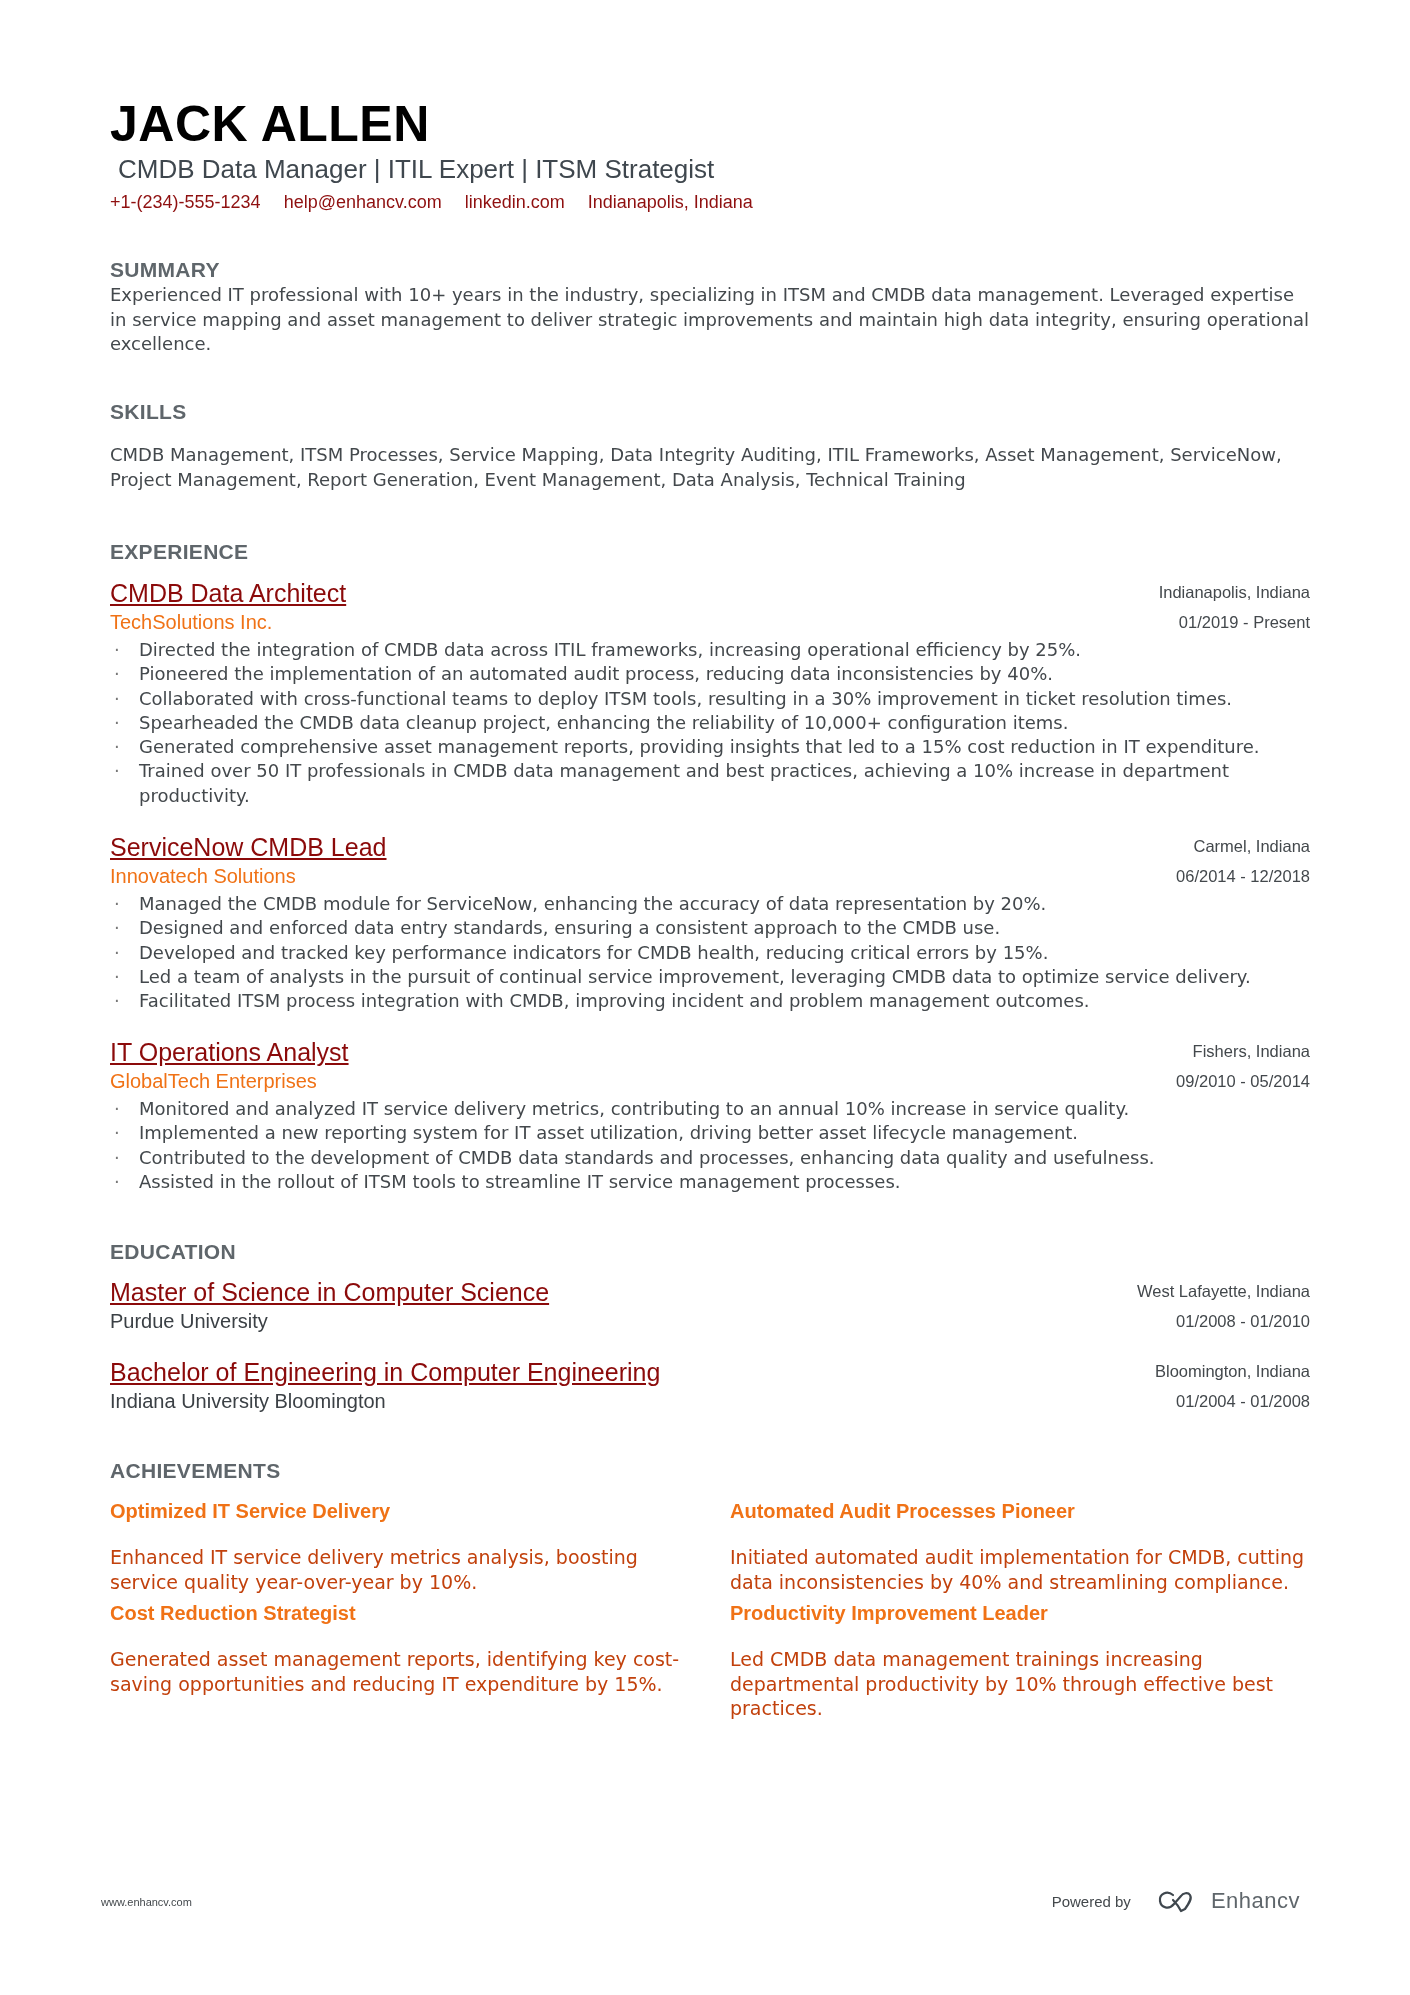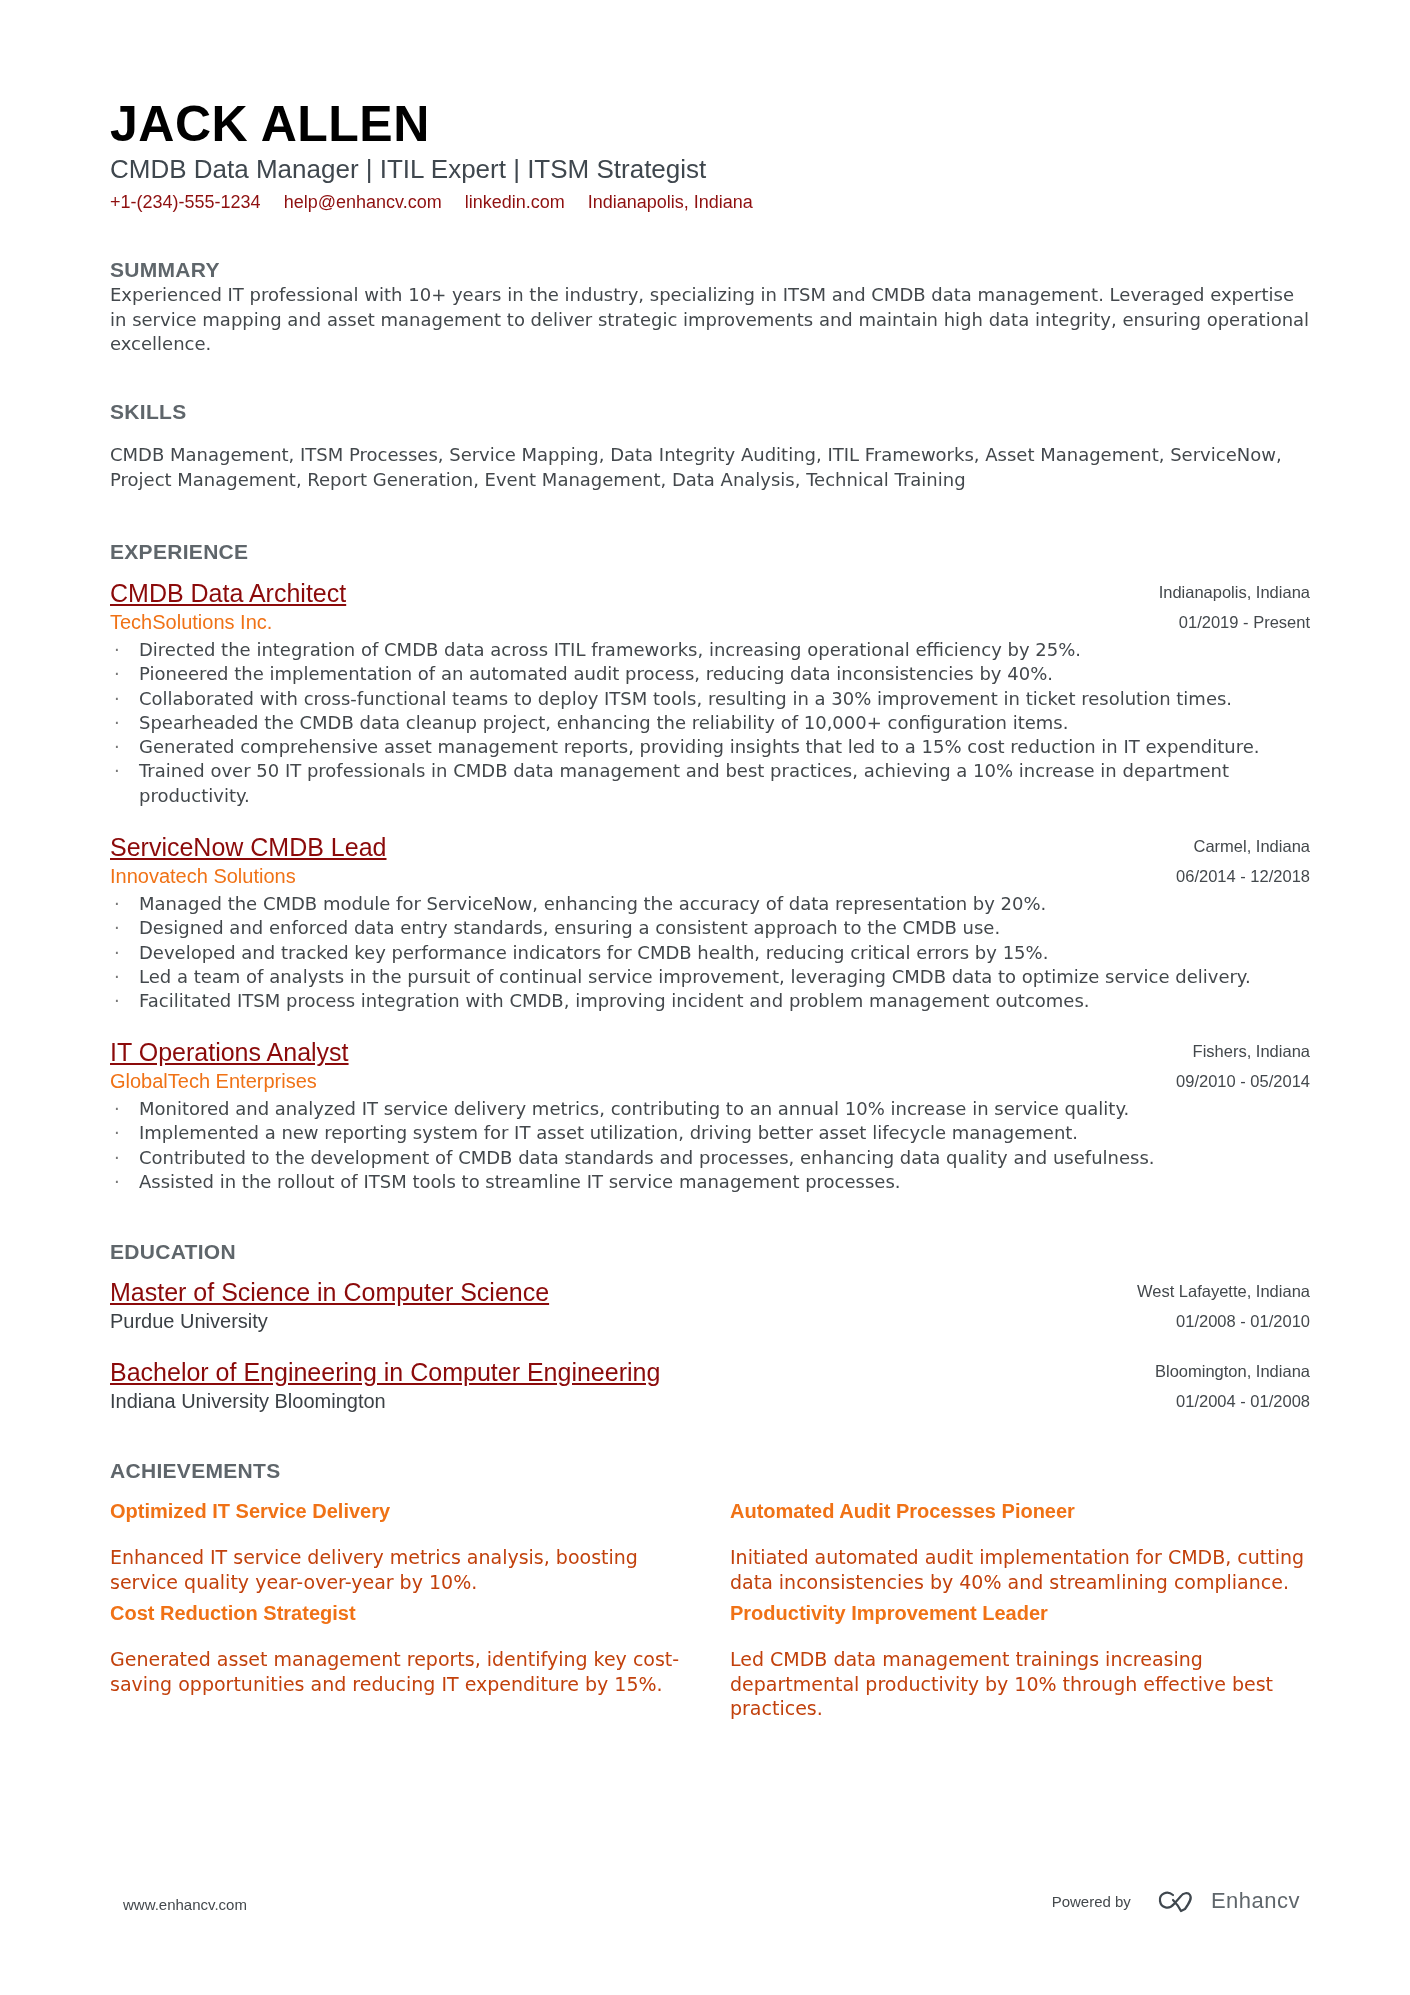--- a/index.html
+++ b/index.html
@@ -1,41 +1,41 @@
 <!DOCTYPE html>
 <html><head>
 <meta charset="utf-8">
 <style>
   * { box-sizing: border-box; margin: 0; padding: 0; }
   html, body { width: 1410px; height: 1995px; background: #ffffff; }
   body { font-family: "DejaVu Sans", "Liberation Sans", sans-serif; color: #3f4448; position: relative; overflow: hidden; }
   .page { position: absolute; left: 110px; top: 0; width: 1200px; }
 
   .name { position: absolute; top: 96px; left: 0; font-size: 50px; font-weight: bold; color: #000; letter-spacing: 0.5px; line-height: 56px; font-family: "Liberation Sans", sans-serif; }
-  .subtitle { position: absolute; top: 153px; left: 0; font-size: 26px; color: #3f474e; line-height: 32px; font-family: "Liberation Sans", sans-serif; }
+  .subtitle { position: absolute; top: 153px; left: 8px; font-size: 26px; color: #3f474e; line-height: 32px; font-family: "Liberation Sans", sans-serif; }
   .contacts { position: absolute; top: 190px; left: 0; font-size: 18px; color: #8f1010; line-height: 24px; white-space: nowrap; font-family: "Liberation Sans", sans-serif; }
   .contacts span { margin-right: 18px; }
 
   .section-title { position: absolute; left: 0; font-size: 21px; font-weight: bold; color: #5f666b; line-height: 26px; letter-spacing: 0.3px; font-family: "Liberation Sans", sans-serif; }
   .body-text { position: absolute; left: 0; width: 1200px; font-size: 18px; line-height: 24.5px; color: #43484c; }
 
   .entry { position: absolute; left: 0; width: 1200px; }
   .entry-title { font-size: 25px; color: #8b0a0a; line-height: 30px; font-family: "Liberation Sans", sans-serif; text-decoration: underline; }
   .entry-sub { font-size: 20px; color: #f07216; line-height: 28px; font-family: "Liberation Sans", sans-serif; }
   .entry-sub.dark { color: #3b4045; }
   .entry-right { position: absolute; right: 0; top: 0; text-align: right; font-size: 16.5px; color: #43484c; line-height: 29.5px; font-family: "Liberation Sans", sans-serif; }
   .bullets { list-style: none; margin-top: 2px; }
   .bullets li { position: relative; padding-left: 29px; font-size: 18px; line-height: 24.3px; color: #43484c; }
   .bullets li::before { content: "·"; position: absolute; left: 4px; top: 0; color: #777; }
 
   .ach { position: absolute; width: 580px; }
   .ach-title { font-size: 20px; font-weight: bold; color: #f07216; line-height: 28px; font-family: "Liberation Sans", sans-serif; }
   .ach-desc { font-size: 19px; color: #c2410c; line-height: 24.5px; margin-top: 20px; }
 
-  .footer-left { position: absolute; left: 123px; top: 1896px; font-size: 15px; color: #43484c; font-family: "Liberation Sans", sans-serif; }
+  .footer-left { position: absolute; left: 101px; top: 1896px; font-size: 11px; color: #43484c; font-family: "Liberation Sans", sans-serif; }
   .footer-right { position: absolute; right: 110px; top: 1888px; display: flex; align-items: center; gap: 26px; font-family: "Liberation Sans", sans-serif; }
   .powered { font-size: 15px; color: #43484c; }
   .brand { display: flex; align-items: center; gap: 10px; font-size: 22px; color: #5f666b; letter-spacing: 0.5px; }
 </style>
 </head>
 <body>
 
 <div class="page">
 
   <div class="name">JACK ALLEN</div>

